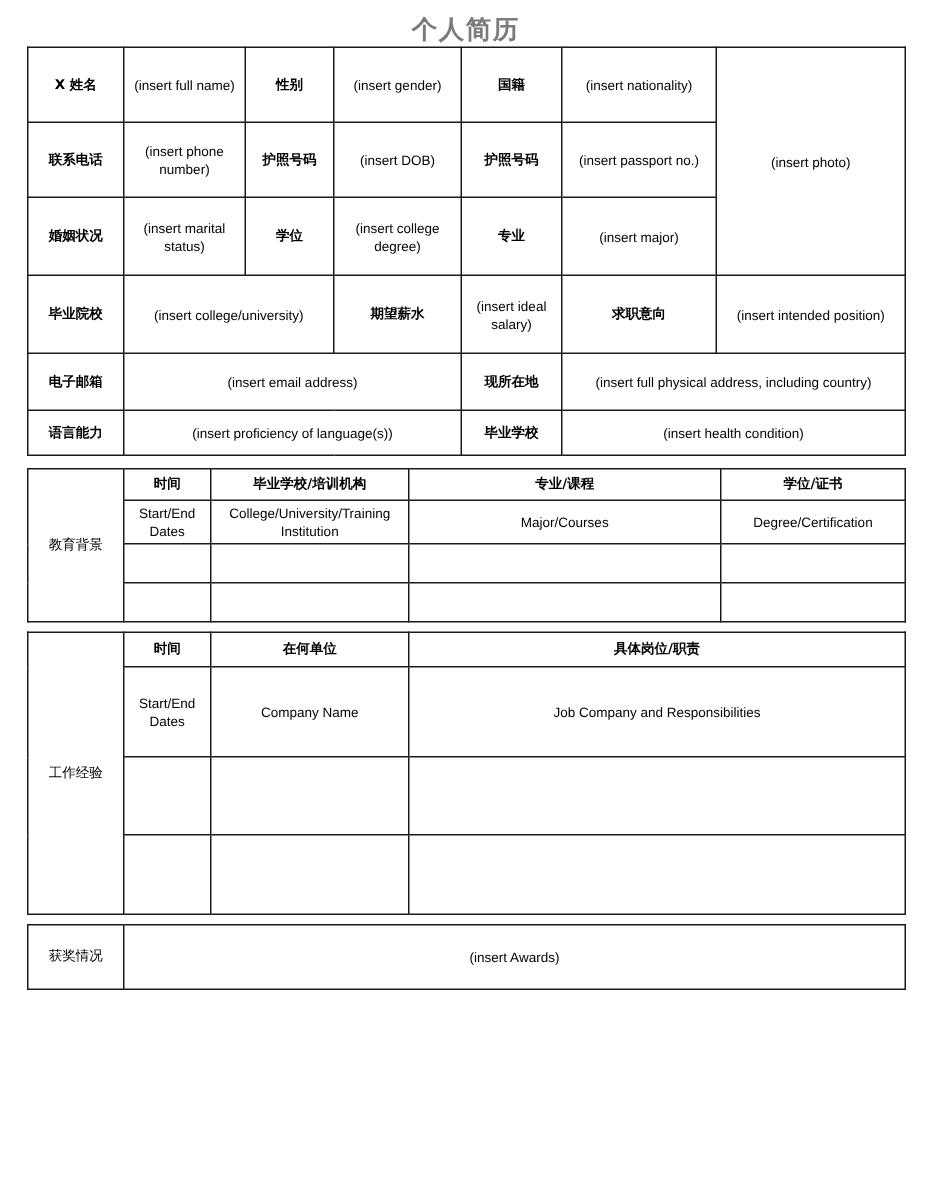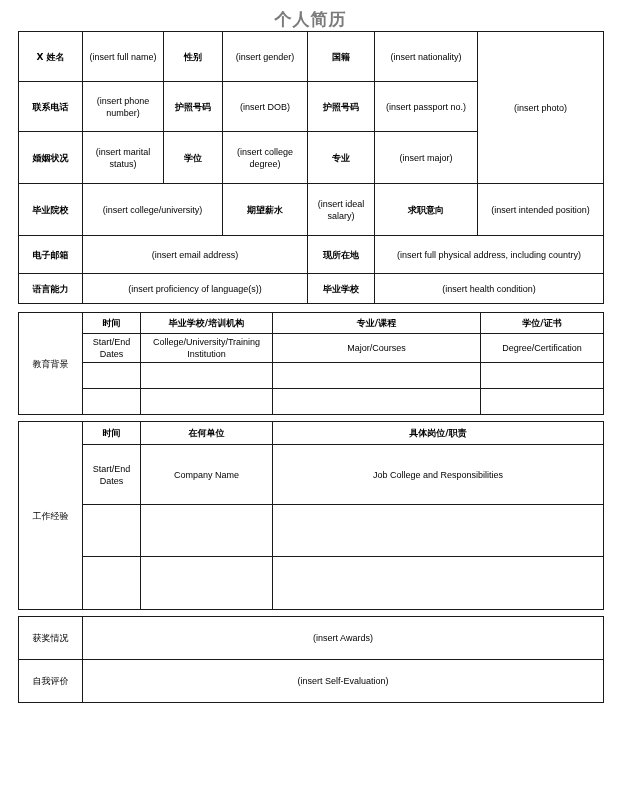--- a/index.html
+++ b/index.html
@@ -192,21 +192,21 @@
     <tbody>
       <tr style="height:23px">
         <td rowspan="4" class="side">工作经验</td>
         <td class="hdr">时间</td>
         <td class="hdr">在何单位</td>
         <td class="hdr">具体岗位/职责</td>
       </tr>
       <tr style="height:60px">
         <td class="en">Start/End Dates</td>
         <td class="en">Company Name</td>
-        <td class="en">Job College and Responsibilities</td>
+        <td class="en">Job Company and Responsibilities</td>
       </tr>
       <tr style="height:52px">
         <td></td>
         <td></td>
         <td></td>
       </tr>
       <tr style="height:53px">
         <td></td>
         <td></td>
         <td></td>
@@ -219,20 +219,16 @@
   <table class="tbl">
     <colgroup>
       <col style="width:64px">
         <col style="width:521px">
     </colgroup>
     <tbody>
       <tr style="height:43px">
         <td class="side">获奖情况</td>
         <td class="en"><span>(insert </span><b class="em">Awards</b><span>)</span></td>
       </tr>
-      <tr style="height:43px">
-        <td class="side">自我评价</td>
-        <td class="en"><span>(insert </span><b class="em">Self-Evaluation</b><span>)</span></td>
-      </tr>
     </tbody>
   </table>
 
 </div>
 
 </body></html>

